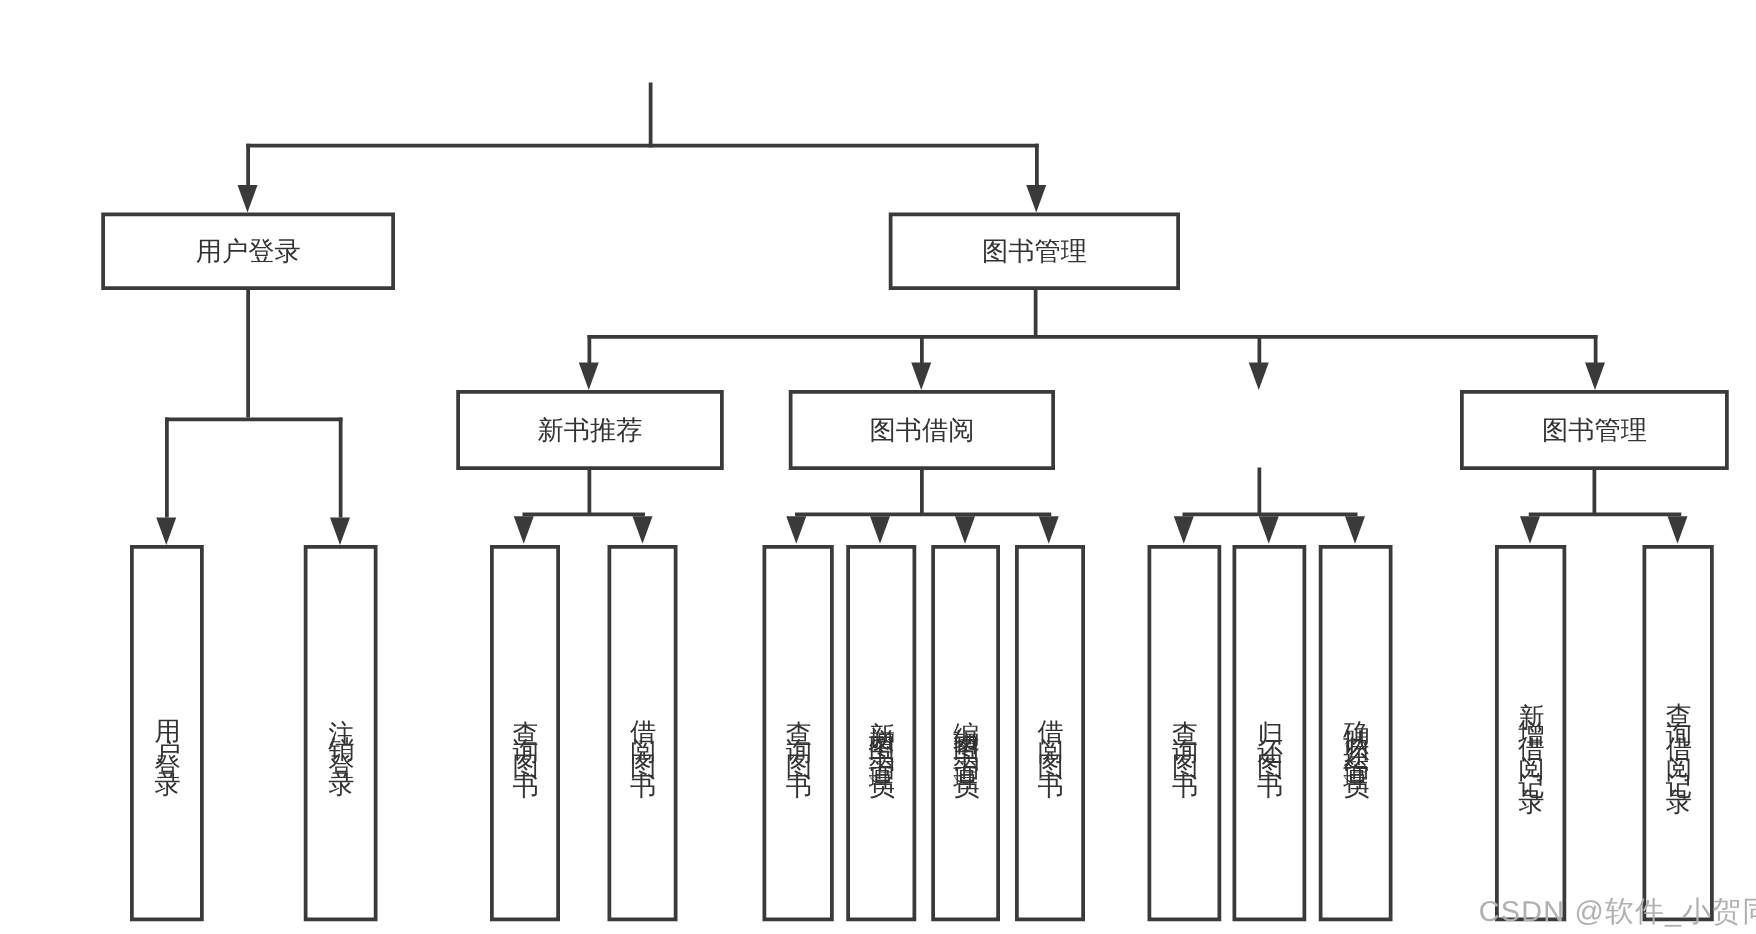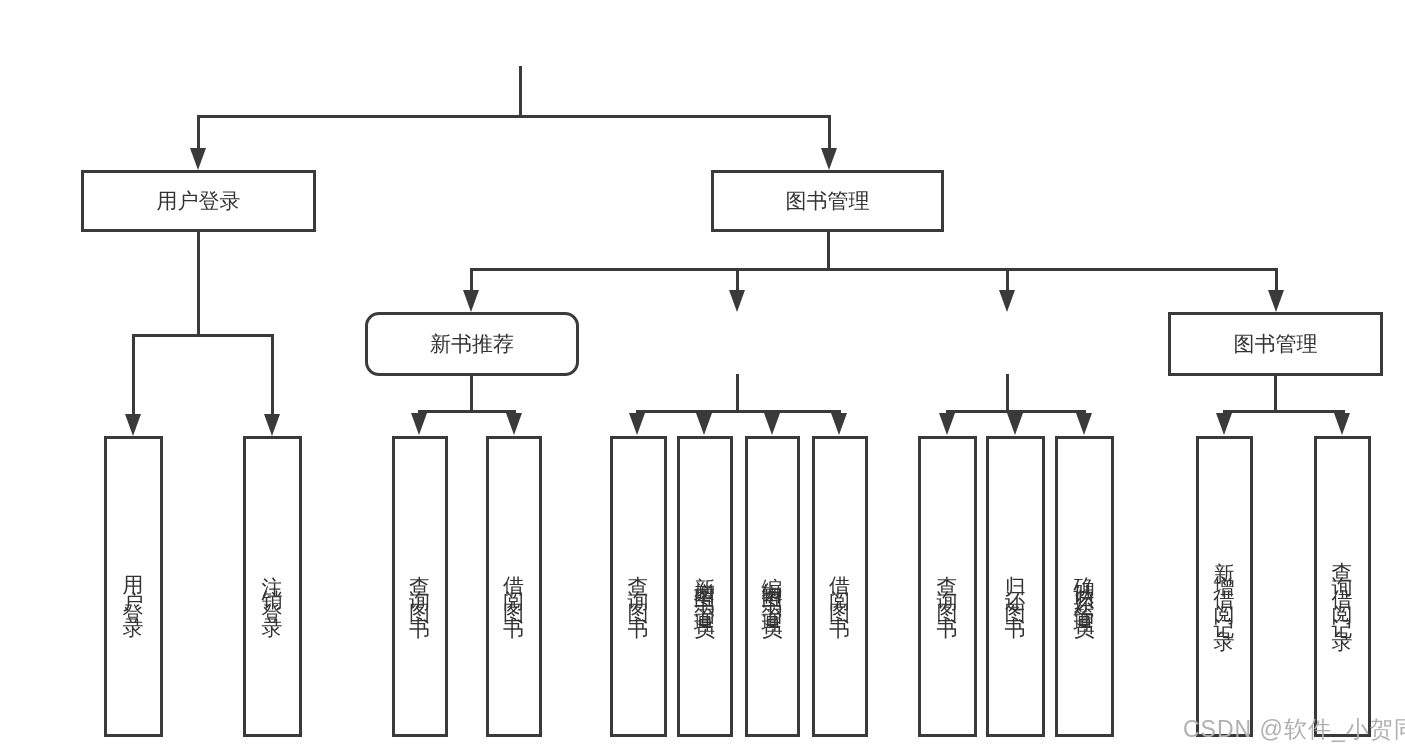--- a/index.html
+++ b/index.html
@@ -58,21 +58,22 @@
   <div class="hline" style="left:470px;top:268px;width:808px;"></div>
   <div class="vline" style="left:470px;top:268px;height:24px;"></div>
   <div class="vline" style="left:736px;top:268px;height:24px;"></div>
   <div class="vline" style="left:1006px;top:268px;height:24px;"></div>
   <div class="vline" style="left:1275px;top:268px;height:24px;"></div>
   <div class="arrow" style="left:463px;top:290px;"></div>
   <div class="arrow" style="left:729px;top:290px;"></div>
   <div class="arrow" style="left:999px;top:290px;"></div>
   <div class="arrow" style="left:1268px;top:290px;"></div>
 
-  <div class="hnode" style="left:365px;top:312px;width:214px;height:64px;border-radius:14px;">新书推荐</div>
+  <div class="hnode" style="left:365px;top:312px;width:214px;height:64px;">新书推荐</div>
+  <div class="hnode" style="left:631px;top:312px;width:213px;height:64px;">图书借阅</div>
   <div class="hnode" style="left:1168px;top:312px;width:215px;height:64px;">图书管理</div>
 
   <div class="vline" style="left:470px;top:374px;height:38px;"></div>
   <div class="hline" style="left:418px;top:410px;width:98px;"></div>
   <div class="arrow" style="left:411px;top:413px;"></div>
   <div class="arrow" style="left:506px;top:413px;"></div>
 
   <div class="vline" style="left:736px;top:374px;height:38px;"></div>
   <div class="hline" style="left:636px;top:410px;width:205px;"></div>
   <div class="arrow" style="left:629px;top:413px;"></div>

